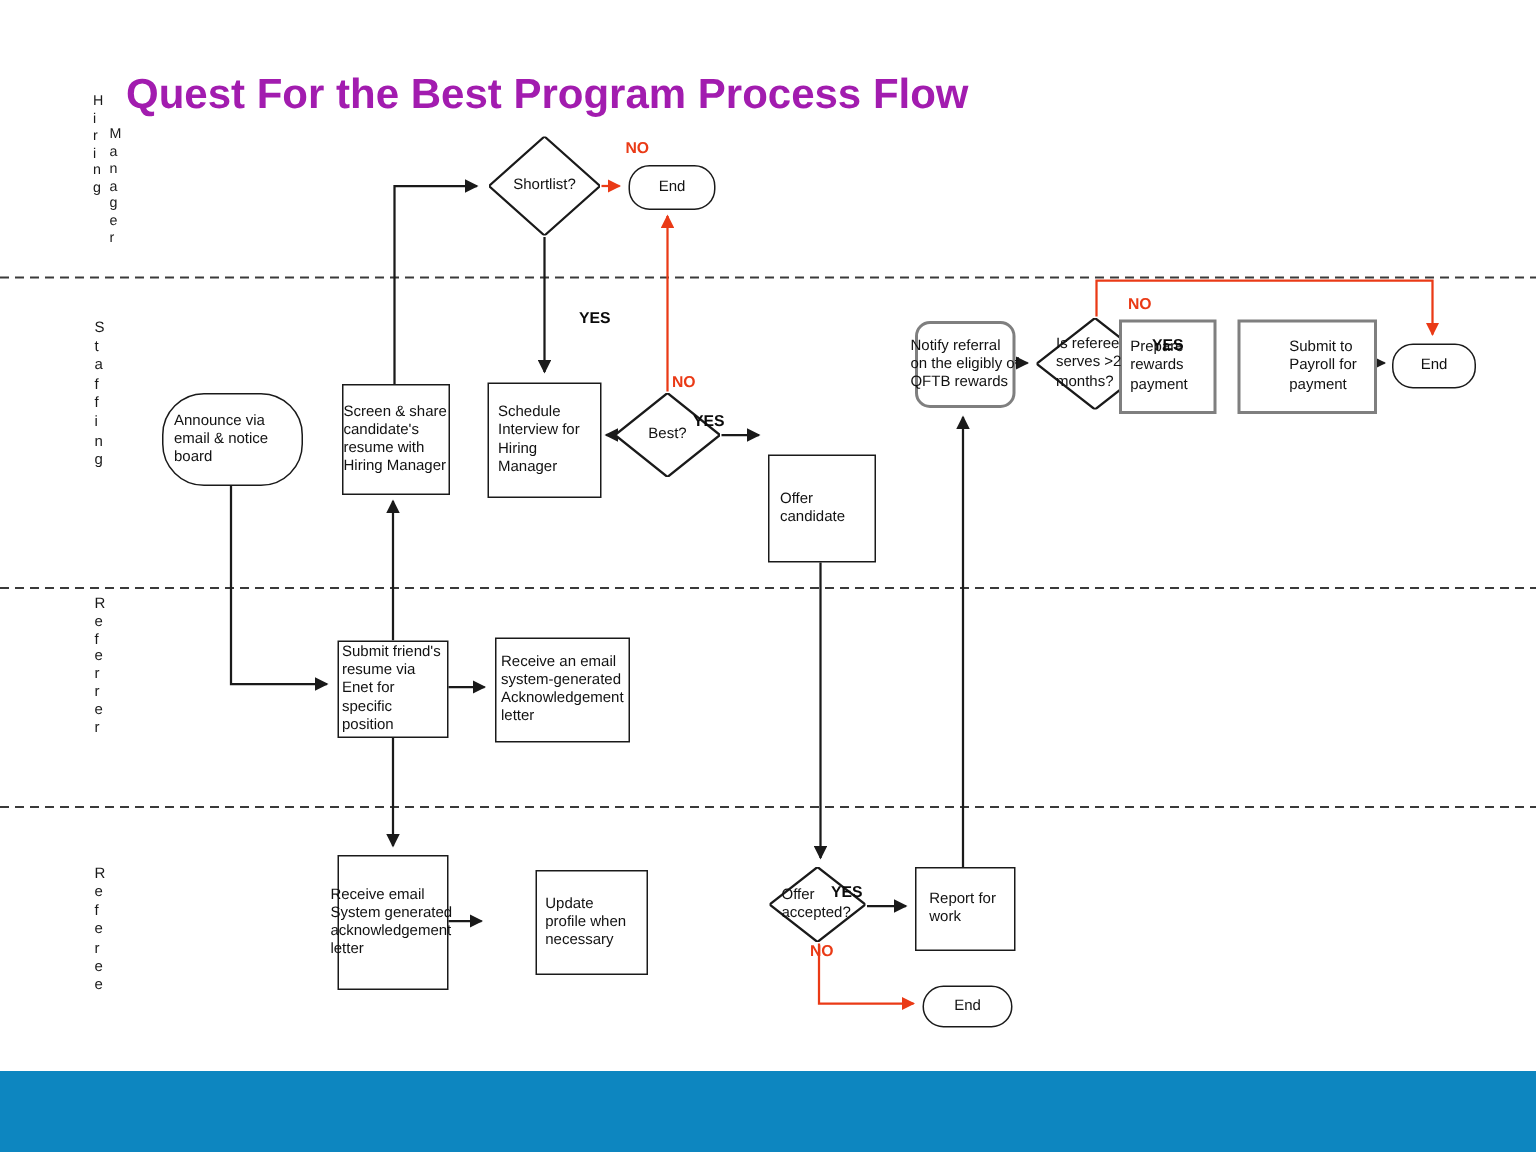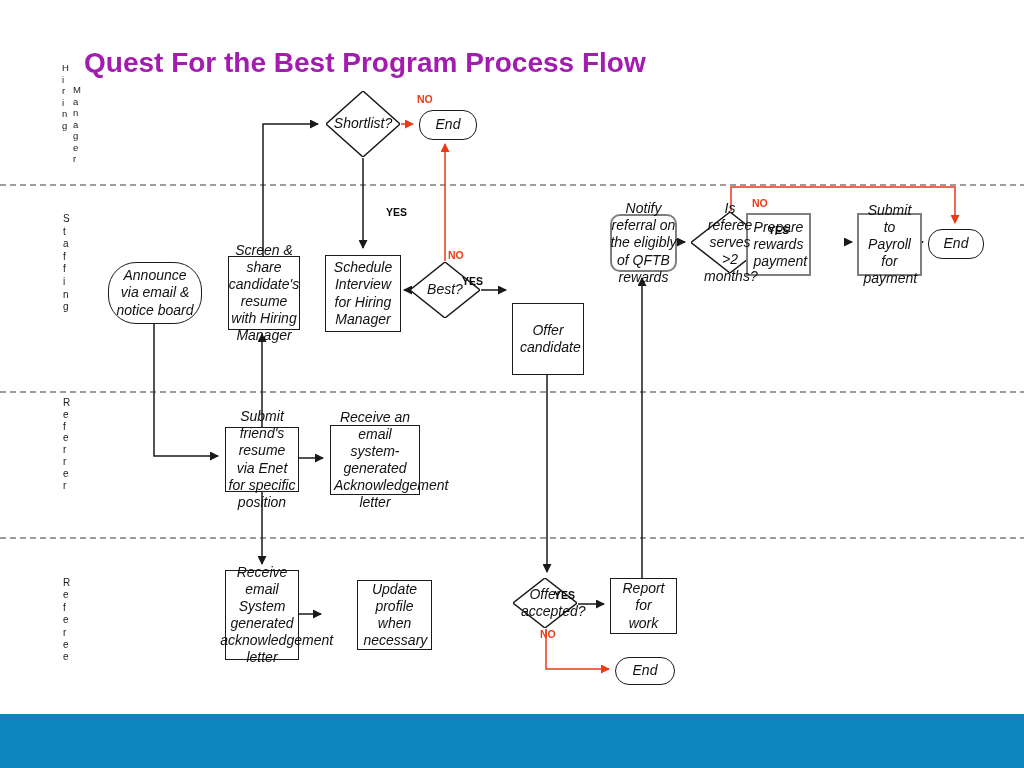--- a/index.html
+++ b/index.html
@@ -11,21 +11,21 @@
          letter-spacing:0px;white-space:nowrap;margin-top:35px;}
 
   
   .vstack{position:absolute;width:3px;overflow:visible;word-break:break-all;
           font-size:10px;line-height:12px;color:#1a1a1a;white-space:normal;}
 
   .layer{position:absolute;inset:0;}
 
   
   .node{position:absolute;display:flex;align-items:center;justify-content:center;
-        text-align:center;font-size:14px;line-height:1.22;color:#111;background:#fff;font-style:italic;}
+        text-align:left;font-size:10px;line-height:1.22;color:#111;background:#fff;}
   .box{border:1.5px solid #1a1a1a;}
   .gray{border:2px solid #7f7f7f;}
   .term{border:1.5px solid #1a1a1a;border-radius:14px;}
   .stadium{border:1.5px solid #1a1a1a;border-radius:28px;}
   .diamond{background:transparent;border:none;}
   .diamond svg{position:absolute;inset:0;width:100%;height:100%;}
   .diamond .lbl{position:relative;z-index:1;}
   .lbl{pointer-events:none;}
   .ovf{width:116%;flex:none;}
 
@@ -128,21 +128,21 @@
     <svg viewBox="0 0 100 100" preserveAspectRatio="none">
       <polygon points="50,0 100,50 50,100 0,50" fill="#fff" stroke="#1a1a1a" stroke-width="1.5" vector-effect="non-scaling-stroke"></polygon>
     </svg>
     <span class="lbl" style="width:52px;">Is referee serves &gt;2 months?</span>
   </div>
 
   <div class="node gray" style="left:746px;top:213px;width:61px;height:59px;">
     <span class="lbl" style="width:50px;">Prepare rewards payment</span>
   </div>
 
-  <div class="node gray" style="left:857px;top:213px;width:61px;height:59px;">
+  <div class="node gray" style="left:825px;top:213px;width:61px;height:59px;padding-left:28px;">
     <span class="lbl" style="width:52px;">Submit to Payroll for payment</span>
   </div>
 
   <div class="node term" style="left:928px;top:229px;width:54px;height:28px;">
     <span class="lbl">End</span>
   </div>
 
   <div class="node box" style="left:225px;top:427px;width:72px;height:63px;">
     <span class="lbl" style="width:68px;">Submit friend's resume via Enet for specific position</span>
   </div>

